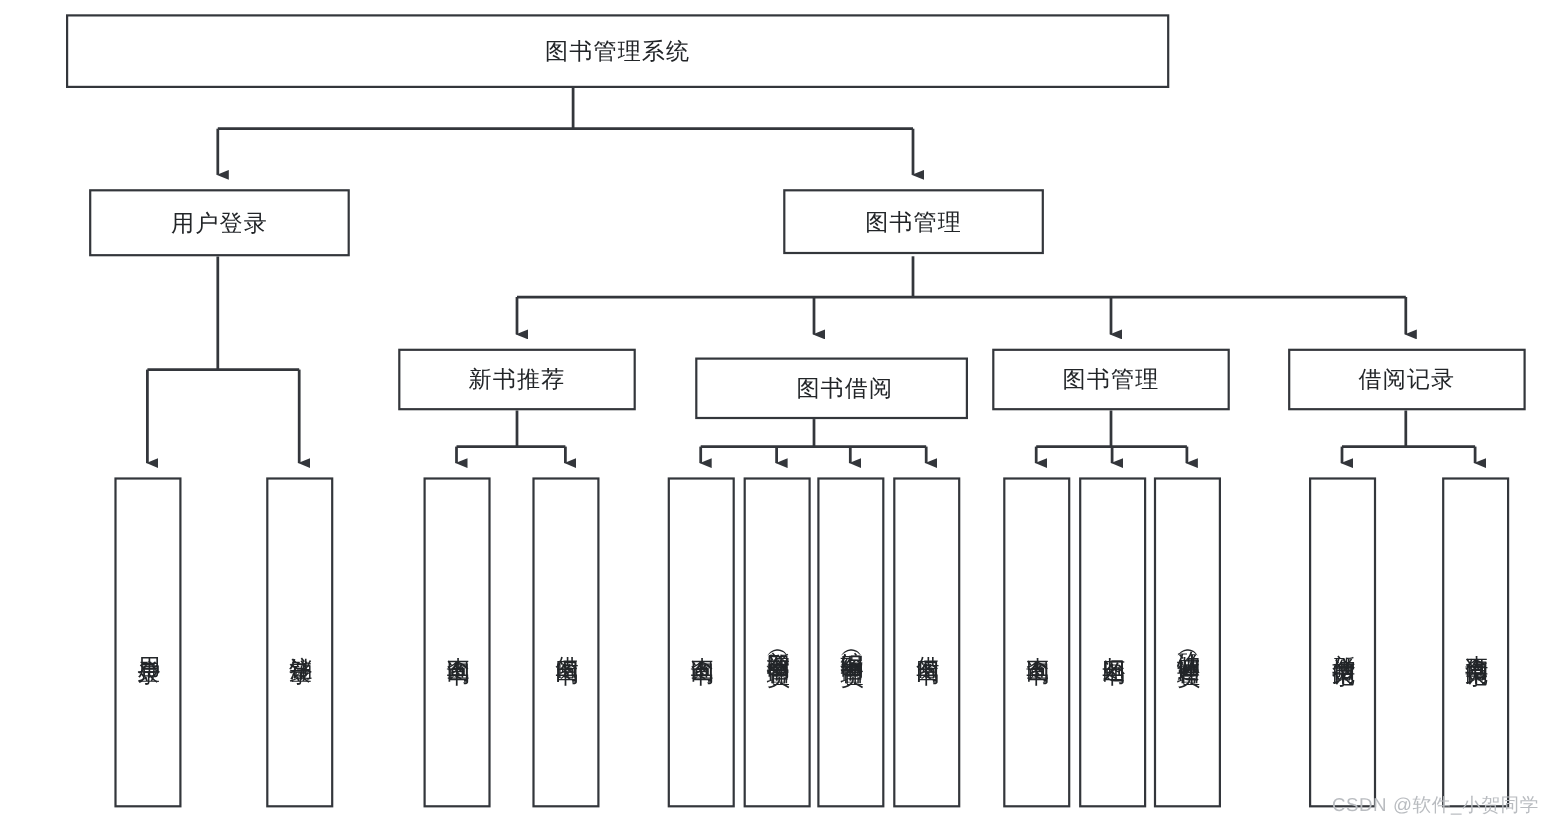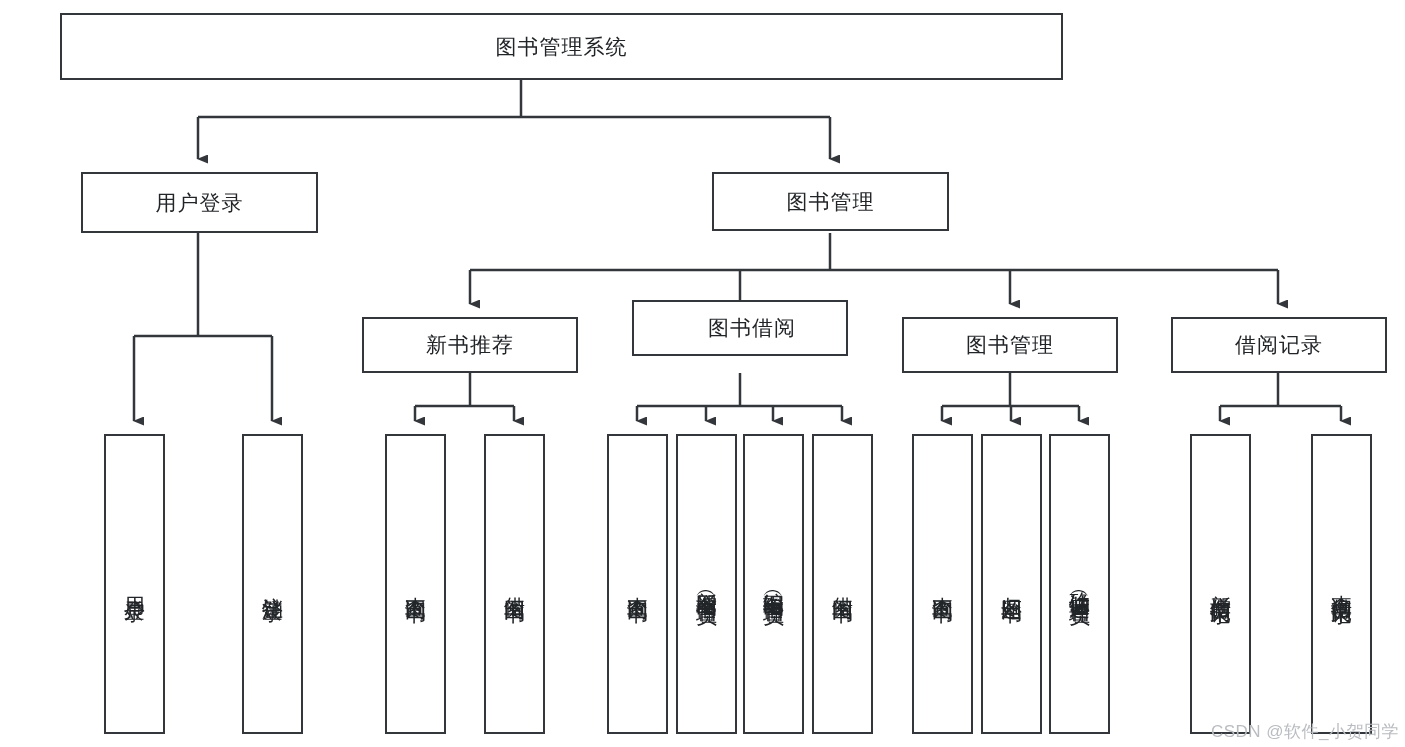--- a/index.html
+++ b/index.html
@@ -122,21 +122,21 @@
       </div>
       <div class="node horiz" style="left: 81px; top: 172px; width: 237px; height: 61px;">
         <span class="label">用户登录</span>
       </div>
       <div class="node horiz" style="left: 712px; top: 172px; width: 237px; height: 59px; text-align: center;">
         <span class="label">图书管理</span>
       </div>
       <div class="node horiz" style="left: 362px; top: 317px; width: 216px; height: 56px;">
         <span class="label">新书推荐</span>
       </div>
-      <div class="node horiz" style="left: 632px; top: 300px; width: 216px; height: 56px; padding-left: 24px;">
+      <div class="node horiz" style="left: 632px; top: 325px; width: 248px; height: 56px; padding-left: 24px;">
         <span class="label">图书借阅</span>
       </div>
       <div class="node horiz" style="left: 902px; top: 317px; width: 216px; height: 56px;">
         <span class="label">图书管理</span>
       </div>
       <div class="node horiz" style="left: 1171px; top: 317px; width: 216px; height: 56px; align-items: center;">
         <span class="label">借阅记录</span>
       </div>
       <div class="node vert" style="left: 104px; top: 434px; width: 61px; height: 300px;">
         <span class="label">用户登录</span>

